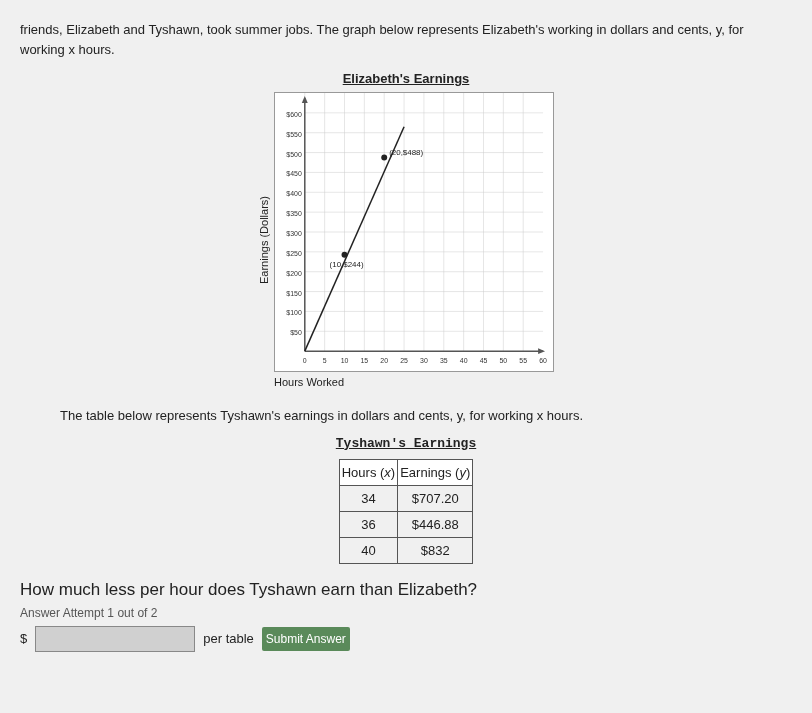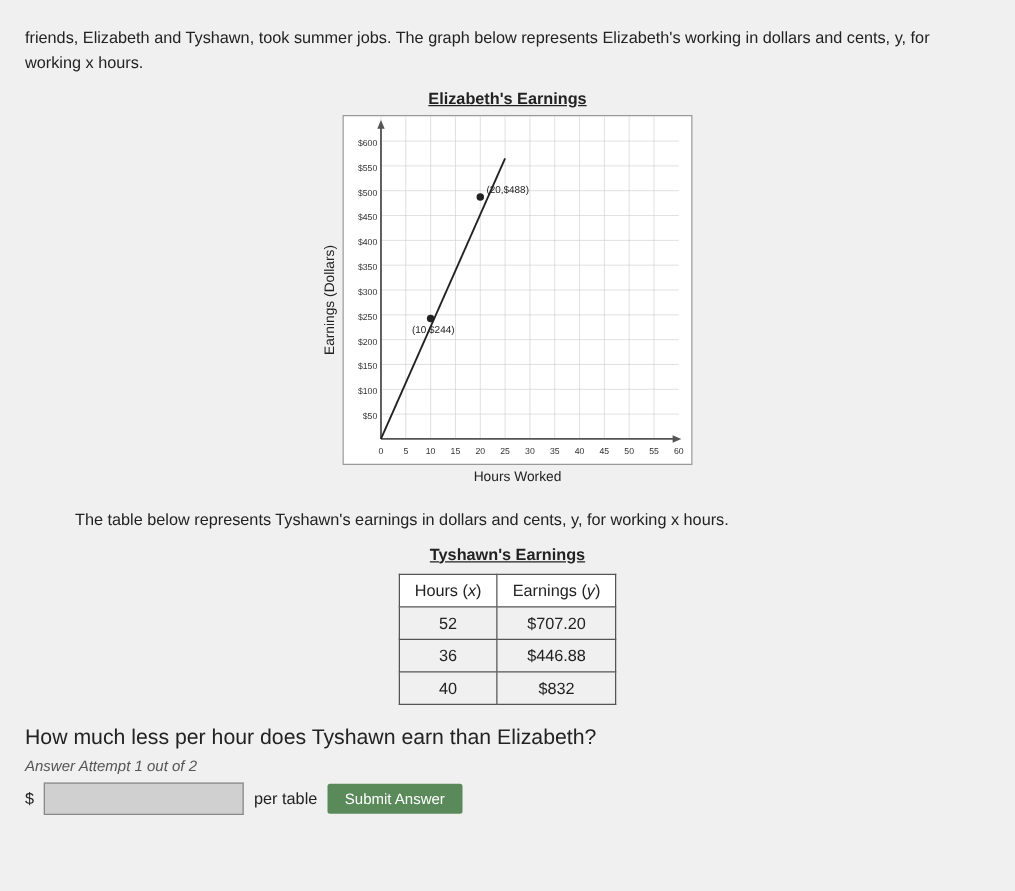--- a/index.html
+++ b/index.html
@@ -49,68 +49,67 @@
       height: 280px;
       background: white;
       border: 1px solid #999;
     }
     .graph-svg {
       width: 100%;
       height: 100%;
     }
     .x-axis-label {
       font-size: 11px;
-      text-align: center;
       margin-top: 4px;
     }
     .table-section {
       margin-bottom: 16px;
     }
     .table-intro {
       font-size: 13px;
       margin-bottom: 10px;
       line-height: 1.5;
       margin-left: 40px;
     }
     .table-title {
       font-size: 13px;
       text-decoration: underline;
       font-weight: bold;
       text-align: center;
       margin-bottom: 8px;
+      font-family: Liberation Mono, monospace;
     }
     .earnings-table {
       margin: 0 auto;
       border-collapse: collapse;
       border: 1px solid #555;
     }
     .earnings-table th, .earnings-table td {
       border: 1px solid #555;
-      padding: 5px 12px;
+      padding: 5px 2px;
       text-align: center;
       font-size: 13px;
     }
     .earnings-table th {
       font-weight: normal;
       background: white;
     }
     .question-text {
       font-size: 17px;
       margin-bottom: 6px;
       margin-top: 8px;
     }
     .answer-section {
       display: flex;
       flex-direction: column;
       gap: 6px;
     }
     .answer-label {
       font-size: 12px;
       color: #555;
-      font-style: italic;
     }
     .answer-row {
       display: flex;
       align-items: center;
       gap: 8px;
     }
     .dollar-sign {
       font-size: 13px;
     }
     .answer-input {
@@ -121,21 +120,21 @@
       padding: 2px 6px;
       font-size: 13px;
     }
     .per-hour-text {
       font-size: 13px;
     }
     .submit-btn {
       background: #5a8a5a;
       color: white;
       border: none;
-      padding: 5px 14px;
+      padding: 5px 4px;
       font-size: 12px;
       cursor: pointer;
       border-radius: 2px;
     }
   </style>
 </head>
 <body>
 
 <p class="intro-text">friends, Elizabeth and Tyshawn, took summer jobs. The graph below represents Elizabeth's working in dollars and cents, y, for working x hours.</p>
 
@@ -226,21 +225,21 @@
   <div class="table-title">Tyshawn's Earnings</div>
   <table class="earnings-table">
     <thead>
       <tr>
         <th>Hours (<em>x</em>)</th>
         <th>Earnings (<em>y</em>)</th>
       </tr>
     </thead>
     <tbody id="table-body">
     <tr>
-          <td>52</td>
+          <td>34</td>
           <td>$707.20</td>
         </tr>
         <tr>
           <td>36</td>
           <td>$446.88</td>
         </tr>
         <tr>
           <td>40</td>
           <td>$832</td>
         </tr>

